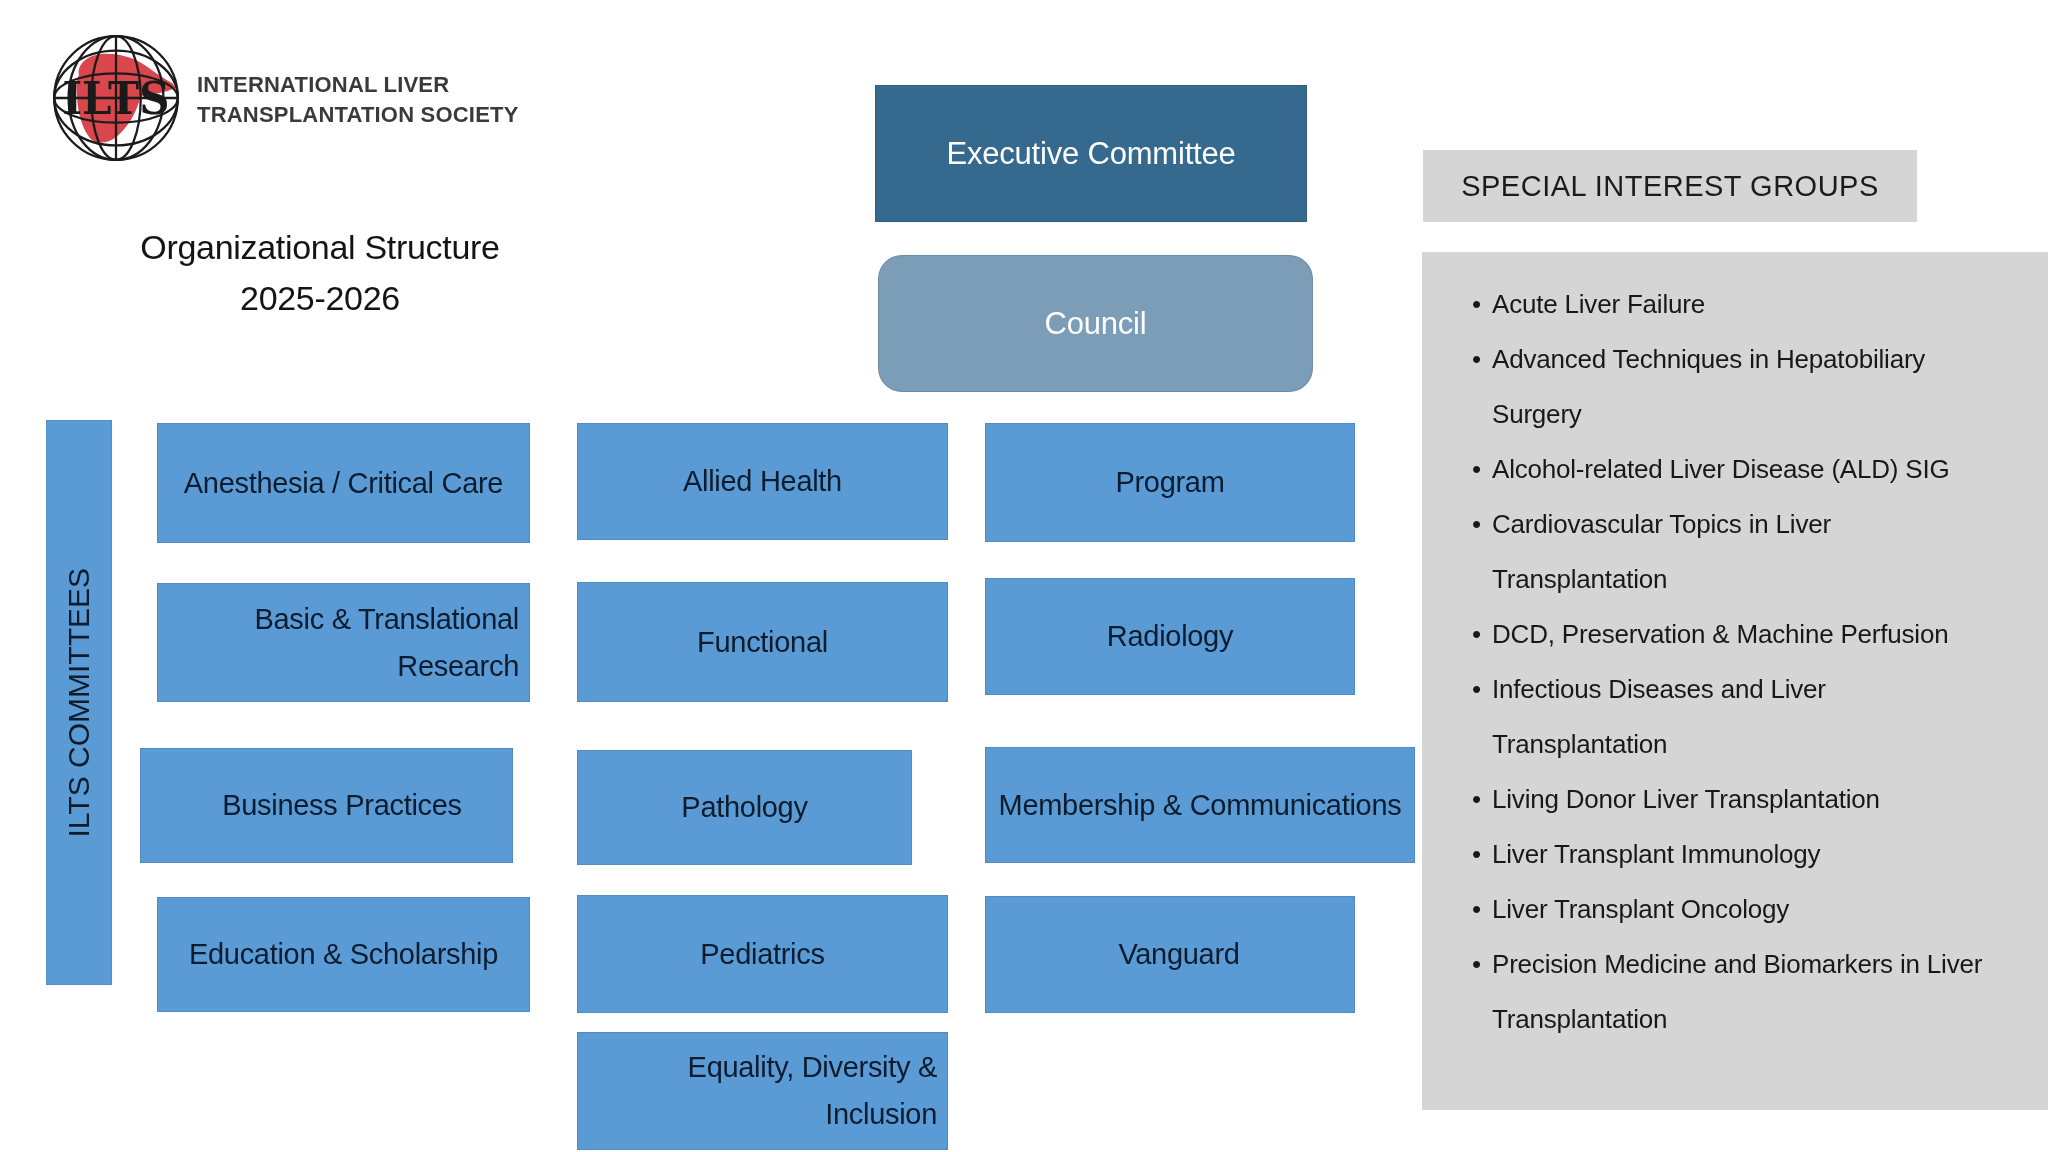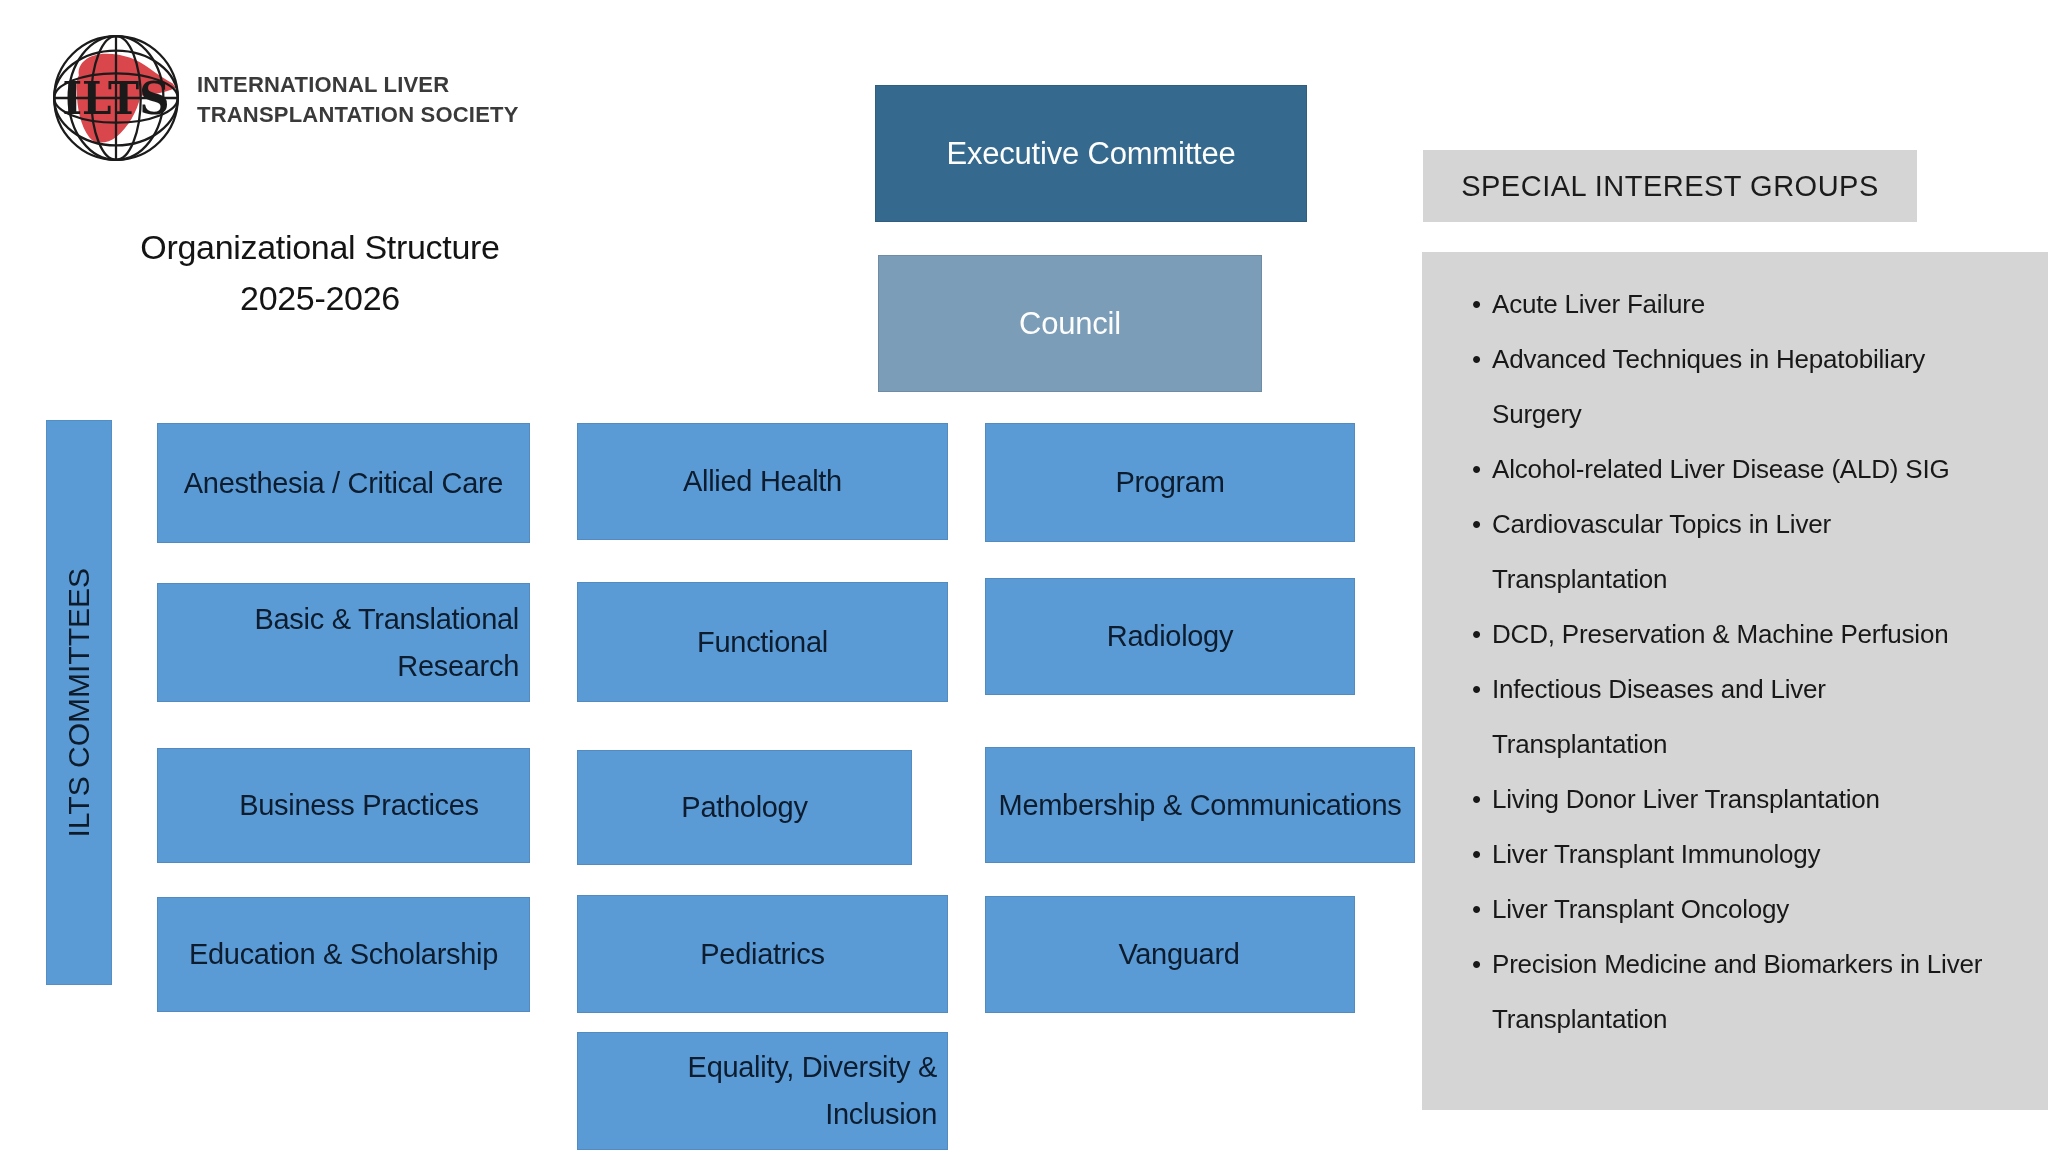--- a/index.html
+++ b/index.html
@@ -17,21 +17,21 @@
     position:absolute;left:105px;top:222px;width:430px;text-align:center;
     font-size:34px;line-height:51px;color:#141414;letter-spacing:-.3px;
   }
   
   .h-box{
     position:absolute;display:flex;align-items:center;justify-content:center;
     color:#fdfdfd;font-size:31px;letter-spacing:-.2px;text-align:right;
     border:1px solid rgba(0,0,0,.10);box-sizing:border-box;
   }
   .exec{left:875px;top:85px;width:432px;height:137px;background:#35698D;}
-  .council{left:878px;top:255px;width:384px;height:137px;background:#7B9DB7;}
+  .council{left:878px;top:255px;width:435px;height:137px;background:#7B9DB7;border-radius:24px;}
   
   .side-bar{
     position:absolute;left:46px;top:420px;width:66px;height:565px;background:#5B9BD5;
     display:flex;align-items:center;justify-content:center;
     border:1px solid rgba(0,0,0,.08);box-sizing:border-box;
   }
   .side-bar span{
     writing-mode:vertical-rl;transform:rotate(180deg);
     font-size:30px;color:#0D1B2B;letter-spacing:0;white-space:nowrap;
   }
@@ -96,21 +96,21 @@
 
   <div class="h-box exec">Executive Committee</div>
   <div class="h-box council">Council</div>
 
   <div class="side-bar">
     <span>ILTS COMMITTEES</span>
   </div>
 
   <div class="c-box" style="left:157px;top:423px;width:373px;height:120px;">Anesthesia / Critical Care</div>
   <div class="c-box" style="left:157px;top:583px;width:373px;height:119px;">Basic &amp; Translational Research</div>
-  <div class="c-box" style="left:157px;top:748px;width:373px;height:115px;padding-left:41px;">Business Practices</div>
+  <div class="c-box" style="left:140px;top:748px;width:373px;height:115px;padding-left:41px;">Business Practices</div>
   <div class="c-box" style="left:157px;top:897px;width:373px;height:115px;">Education &amp; Scholarship</div>
 
   <div class="c-box" style="left:577px;top:423px;width:371px;height:117px;">Allied Health</div>
   <div class="c-box" style="left:577px;top:582px;width:371px;height:120px;">Functional</div>
   <div class="c-box" style="left:577px;top:750px;width:335px;height:115px;">Pathology</div>
   <div class="c-box" style="left:577px;top:895px;width:371px;height:118px;">Pediatrics</div>
   <div class="c-box" style="left:577px;top:1032px;width:371px;height:118px;">Equality, Diversity &amp; Inclusion</div>
 
   <div class="c-box" style="left:985px;top:423px;width:370px;height:119px;">Program</div>
   <div class="c-box" style="left:985px;top:578px;width:370px;height:117px;">Radiology</div>

